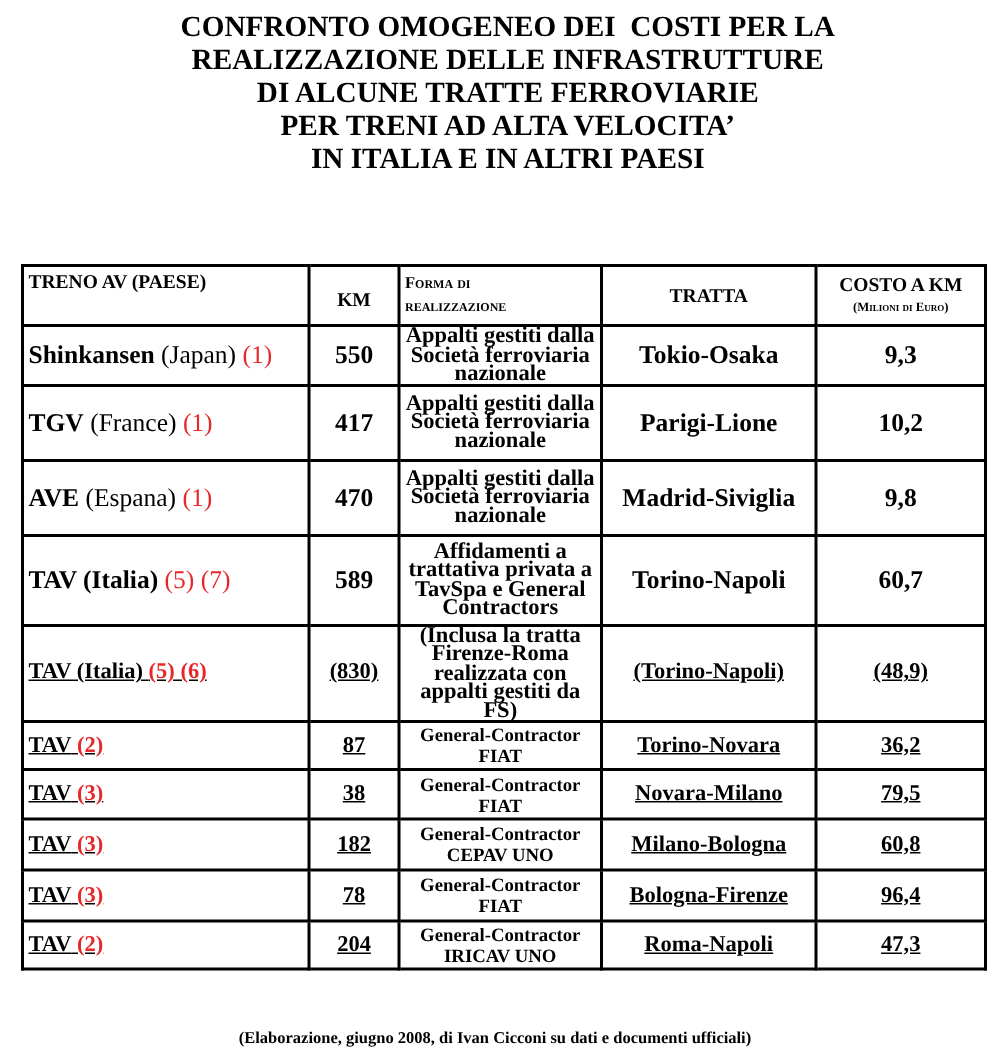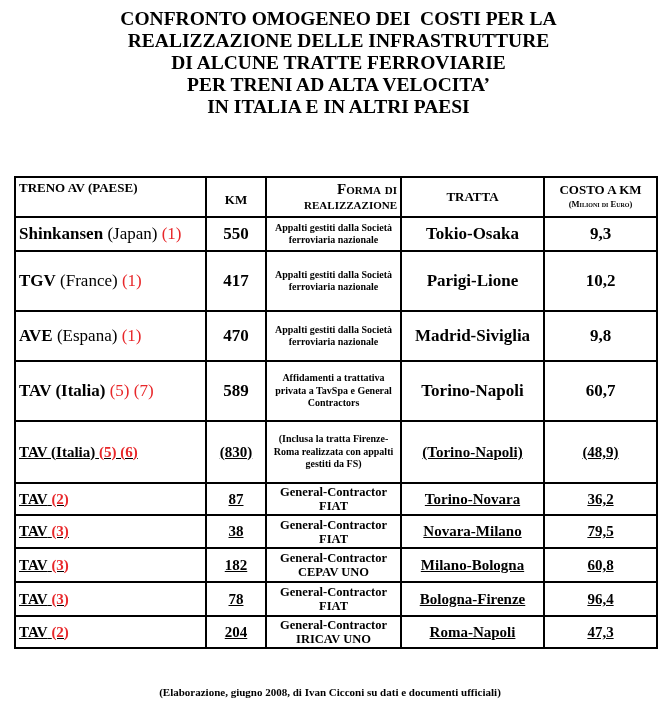--- a/index.html
+++ b/index.html
@@ -7,33 +7,33 @@
            font-family: "Liberation Serif", "DejaVu Serif", serif; color: #000; }
     .title { position: absolute; left: 4px; top: 8px; width: 669px; text-align: center;
              font-weight: bold; font-size: 19.5px; line-height: 22px; letter-spacing: 0px; }
     .title div { white-space: pre; }
     table.costs { position: absolute; left: 14px; top: 176px; width: 642px;
                   border-collapse: collapse; table-layout: fixed; }
     table.costs td, table.costs th { border: 2px solid #000; padding: 0 3px; vertical-align: middle; }
     th { font-weight: bold; }
     .h-treno { text-align: left; vertical-align: top !important; font-size: 13px; padding-top: 2px !important; }
     .h-km { font-size: 13px; text-align: center; padding-top: 6px !important; }
-    .h-forma { font-size: 15px; text-align: right; line-height: 15px; }
+    .h-forma { font-size: 11px; text-align: left; line-height: 15px; }
     .h-forma .sc { font-variant: small-caps; }
     .h-tratta { font-size: 13px; text-align: center; }
     .h-costo { font-size: 13px; text-align: center; line-height: 15px; }
     .h-costo .sub { font-size: 8.5px; font-variant: small-caps; display: block; }
     .treno { text-align: left; white-space: nowrap; }
     .treno .name { font-weight: bold; }
     .treno .paren { font-weight: normal; }
     .treno .note { color: #e8272a; }
     .big { font-size: 17px; }
     .med { font-size: 15px; text-decoration: underline; }
     .km { text-align: center; font-weight: bold; border-radius: 21px; }
-    .forma { text-align: center; font-weight: bold; font-size: 10px; line-height: 12.5px; }
+    .forma { text-align: center; font-weight: bold; font-size: 15px; line-height: 12.5px; }
     .forma.small { font-size: 12.5px; line-height: 14px; }
     .tratta { text-align: center; font-weight: bold; }
     .costo { text-align: center; font-weight: bold; }
     .footer { position: absolute; left: 0; top: 686px; width: 660px; text-align: center;
               font-weight: bold; font-size: 11px; }
   </style>
 </head>
 <body>
 
 <div class="title">
@@ -68,21 +68,21 @@
   </tr>
 
   <tr style="height:34px">
     <td class="treno big"><span class="name">Shinkansen</span> <span class="paren">(Japan)</span> <span class="note">(1)</span></td>
     <td class="km big">550</td>
     <td class="forma">Appalti gestiti dalla Società ferroviaria nazionale</td>
     <td class="tratta big">Tokio-Osaka</td>
     <td class="costo big">9,3</td>
   </tr>
 
-  <tr style="height:60px">
+  <tr style="height:50px">
     <td class="treno big"><span class="name">TGV</span> <span class="paren">(France)</span> <span class="note">(1)</span></td>
     <td class="km big">417</td>
     <td class="forma">Appalti gestiti dalla Società ferroviaria nazionale</td>
     <td class="tratta big">Parigi-Lione</td>
     <td class="costo big">10,2</td>
   </tr>
 
   <tr style="height:50px">
     <td class="treno big"><span class="name">AVE</span> <span class="paren">(Espana)</span> <span class="note">(1)</span></td>
     <td class="km big">470</td>

